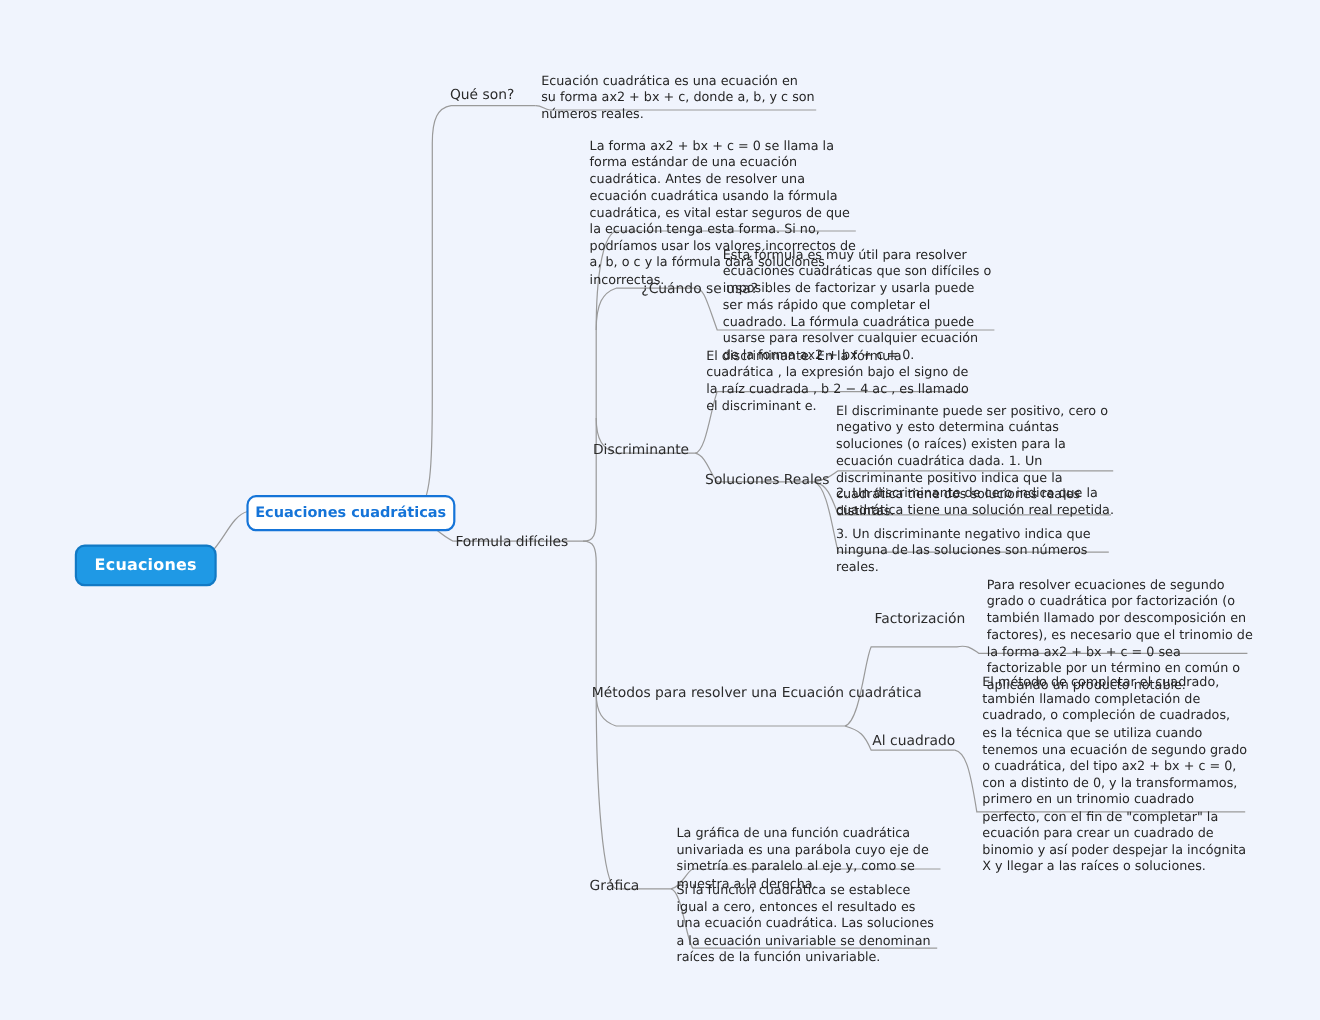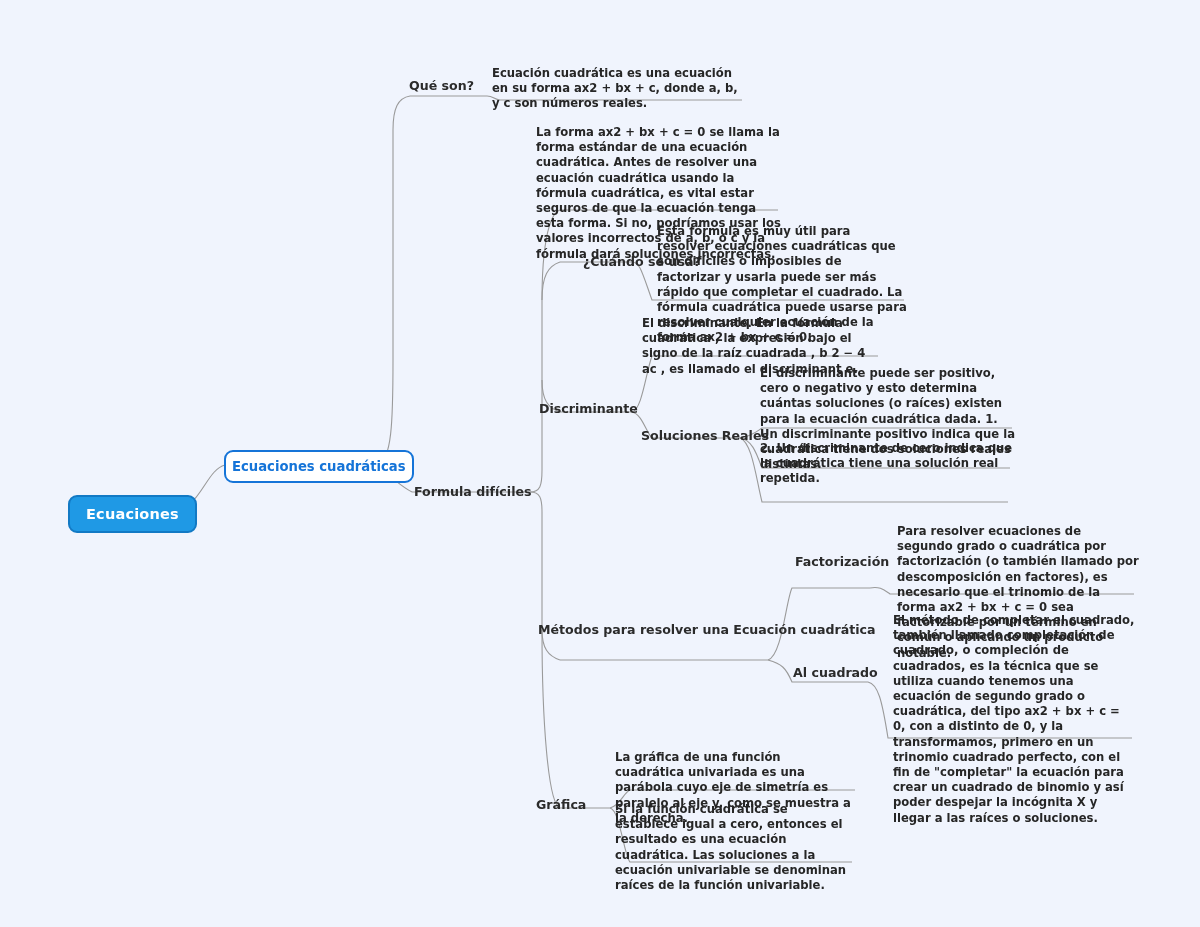--- a/index.html
+++ b/index.html
@@ -25,21 +25,20 @@
     position: absolute;
     left: 0;
     top: 0;
     width: 1200px;
     height: 927px;
     pointer-events: none;
   }
   .node {
     position: absolute;
     box-sizing: border-box;
-    font-weight: bold;
   }
   
   .root-node {
     background: #1f99e5;
     border: 2px solid #1279c4;
     border-radius: 9px;
     color: #ffffff;
     font-weight: bold;
     font-size: 14.5px;
     padding: 9px 16px;
@@ -156,20 +155,23 @@
     <p>El discriminante. En la fórmula cuadrática , la expresión bajo el signo de la raíz cuadrada , b 2 − 4 ac , es llamado el discriminant e.</p>
   </div>
 
   <div class="node label-node" style="left:641px; top:428px;">Soluciones Reales</div>
   <div class="node text-node" style="left:760px; top:366px; width:255px;">
     <p>El discriminante puede ser positivo, cero o negativo y esto determina cuántas soluciones (o raíces) existen para la ecuación cuadrática dada. 1. Un discriminante positivo indica que la cuadrática tiene dos soluciones reales distintas.</p>
   </div>
   <div class="node text-node" style="left:760px; top:441px; width:255px;">
     <p>2. Un discriminante de cero indica que la cuadrática tiene una solución real repetida.</p>
   </div>
+  <div class="node text-node" style="left:760px; top:478px; width:255px;">
+    <p>3. Un discriminante negativo indica que ninguna de las soluciones son números reales.</p>
+  </div>
 
   <div class="node label-node" style="left:414px; top:484px;">Formula difíciles</div>
 
   <div class="node label-node" style="left:538px; top:622px;">Métodos para resolver una Ecuación cuadrática</div>
 
   <div class="node label-node" style="left:795px; top:554px;">Factorización</div>
   <div class="node text-node" style="left:897px; top:524px; width:242px;">
     <p>Para resolver ecuaciones de segundo grado o cuadrática por factorización (o también llamado por descomposición en factores), es necesario que el trinomio de la forma  ax2 + bx + c = 0 sea factorizable por un término en común o aplicando un producto notable.</p>
   </div>
 

